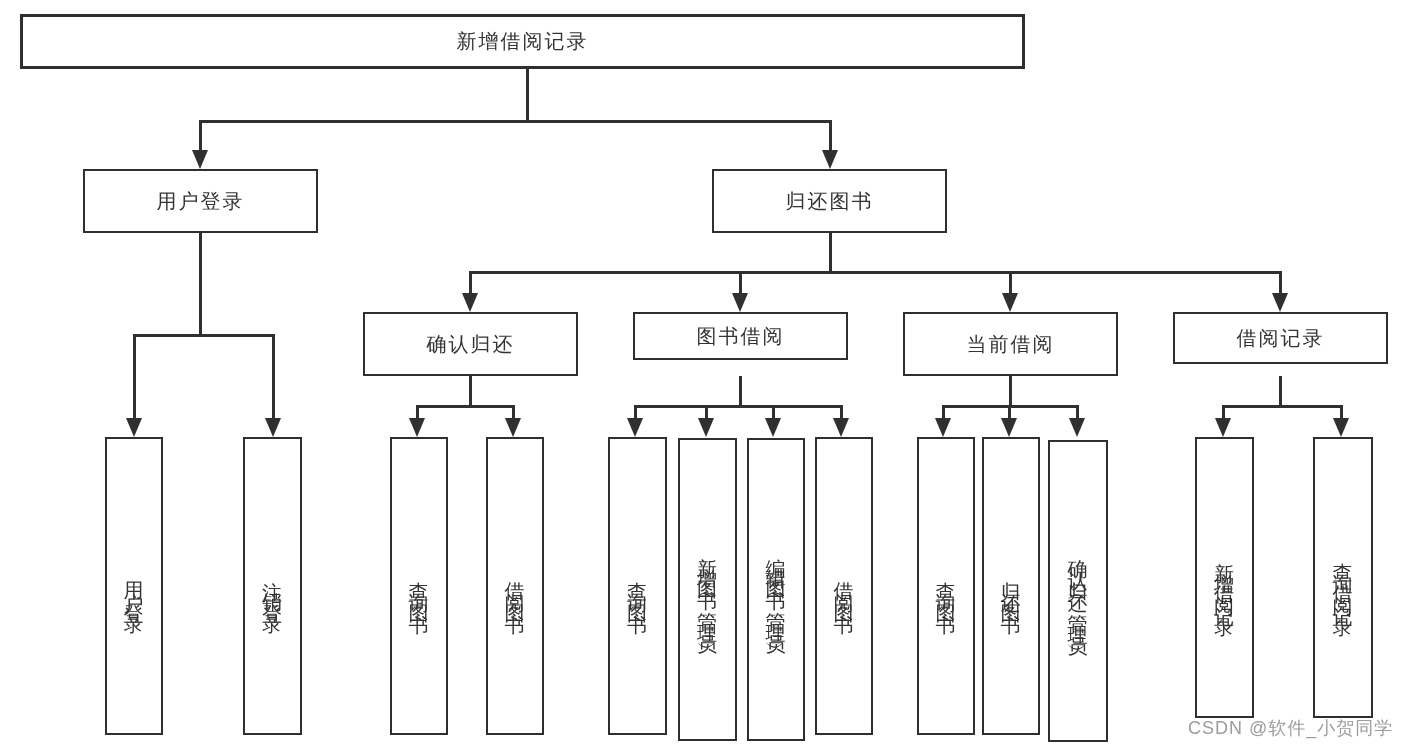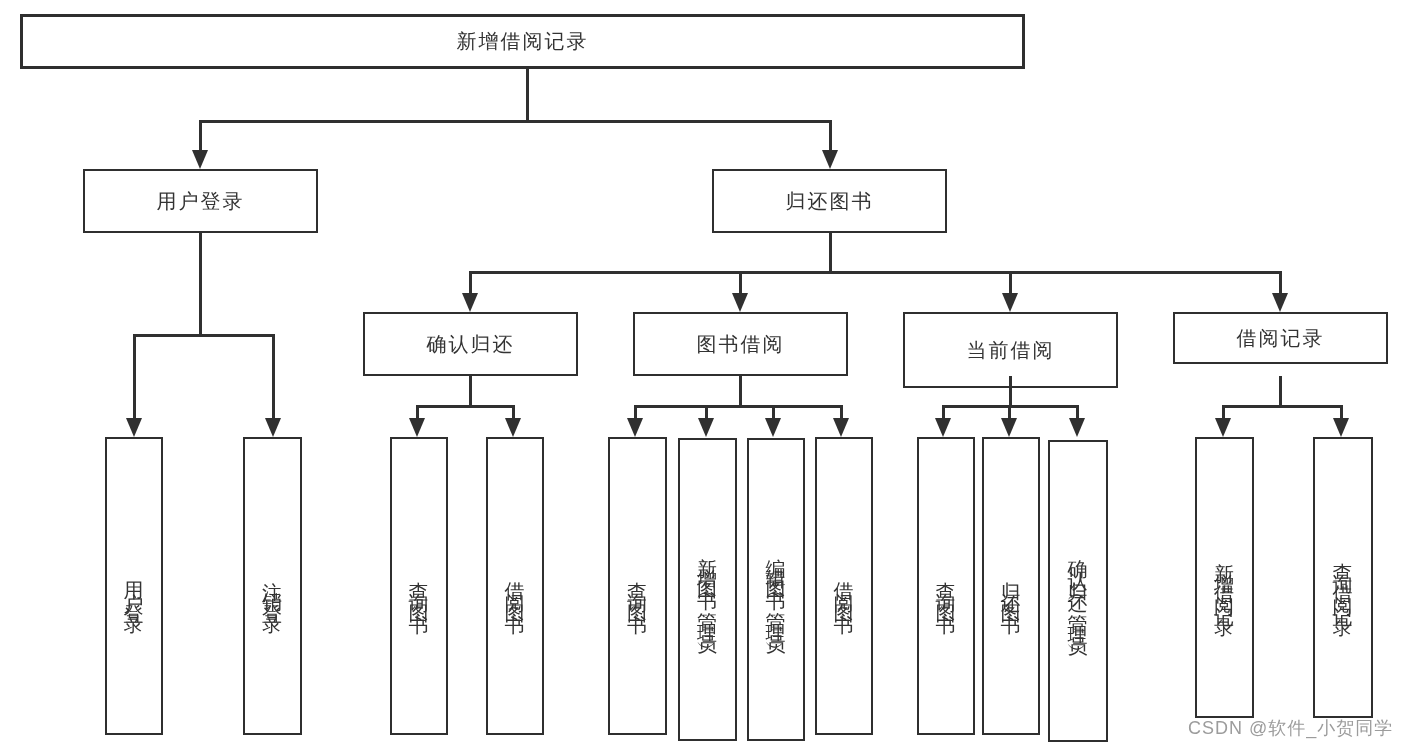--- a/index.html
+++ b/index.html
@@ -33,22 +33,22 @@
 <body>
 
 <div id="stage">
 
   <div class="node root" style="left:20px;top:14px;width:1005px;height:55px">新增借阅记录</div>
 
   <div class="node" style="left:83px;top:169px;width:235px;height:64px">用户登录</div>
   <div class="node" style="left:712px;top:169px;width:235px;height:64px">归还图书</div>
 
   <div class="node" style="left:363px;top:312px;width:215px;height:64px">确认归还</div>
-  <div class="node" style="left:633px;top:312px;width:215px;height:64px">图书借阅</div>
-  <div class="node" style="left:903px;top:312px;width:215px;height:76px">当前借阅</div>
+  <div class="node" style="left:633px;top:312px;width:215px;height:48px">图书借阅</div>
+  <div class="node" style="left:903px;top:312px;width:215px;height:64px">当前借阅</div>
   <div class="node" style="left:1173px;top:312px;width:215px;height:52px">借阅记录</div>
 
   <div class="node v" style="left:105px;top:437px;width:58px;height:298px">用户登录</div>
   <div class="node v" style="left:243px;top:437px;width:59px;height:298px">注销登录</div>
 
   <div class="node v" style="left:390px;top:437px;width:58px;height:298px">查询图书</div>
   <div class="node v" style="left:486px;top:437px;width:58px;height:298px">借阅图书</div>
 
   <div class="node v" style="left:608px;top:437px;width:59px;height:298px">查询图书</div>
   <div class="node v" style="left:678px;top:438px;width:59px;height:303px">新增图书（管理员）</div>

